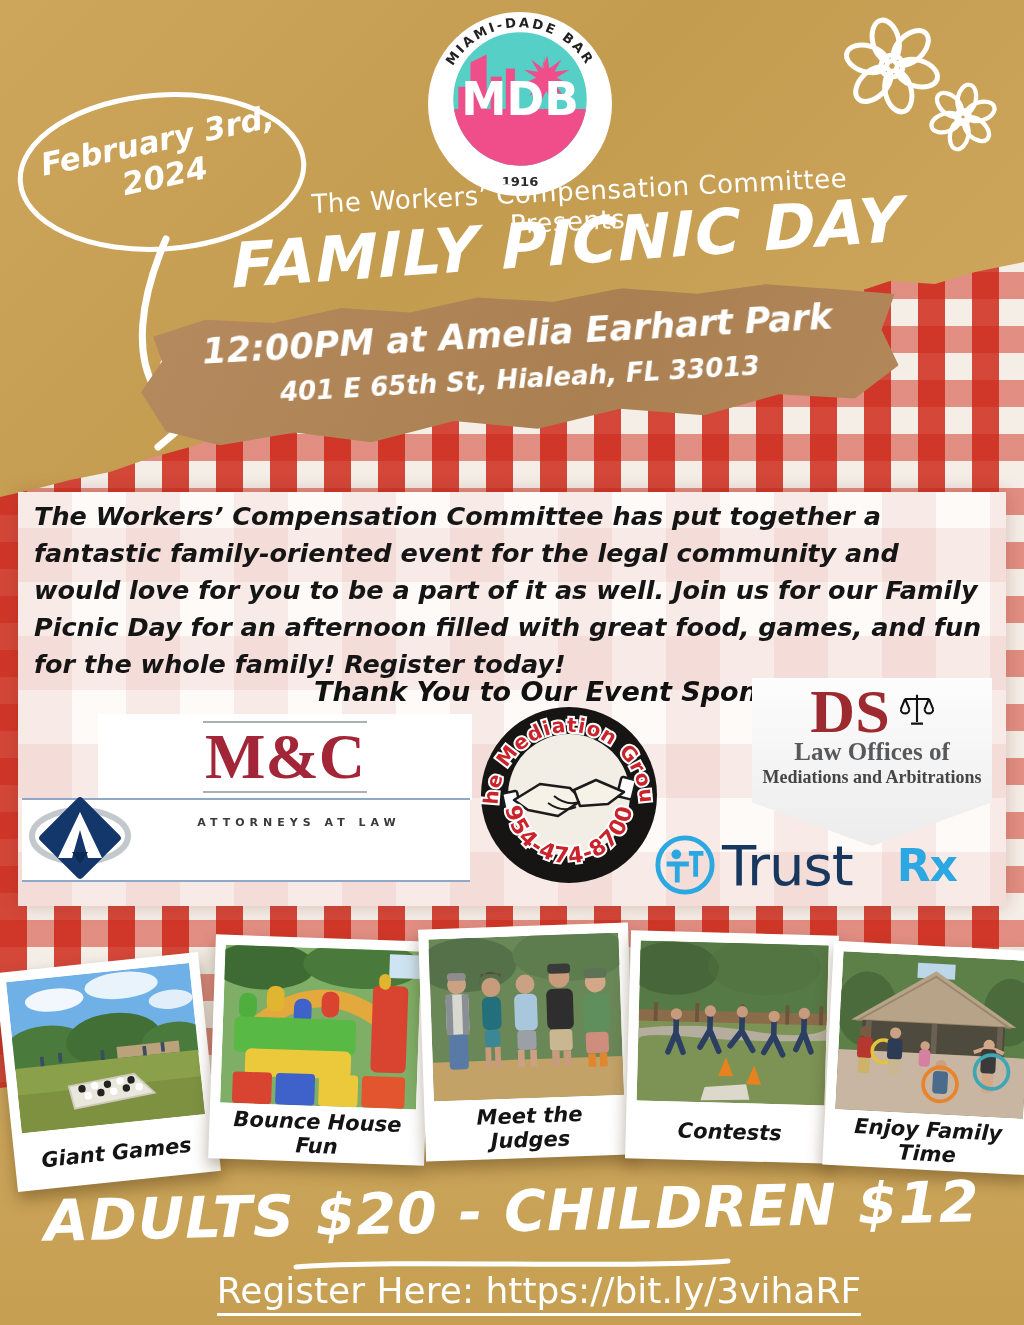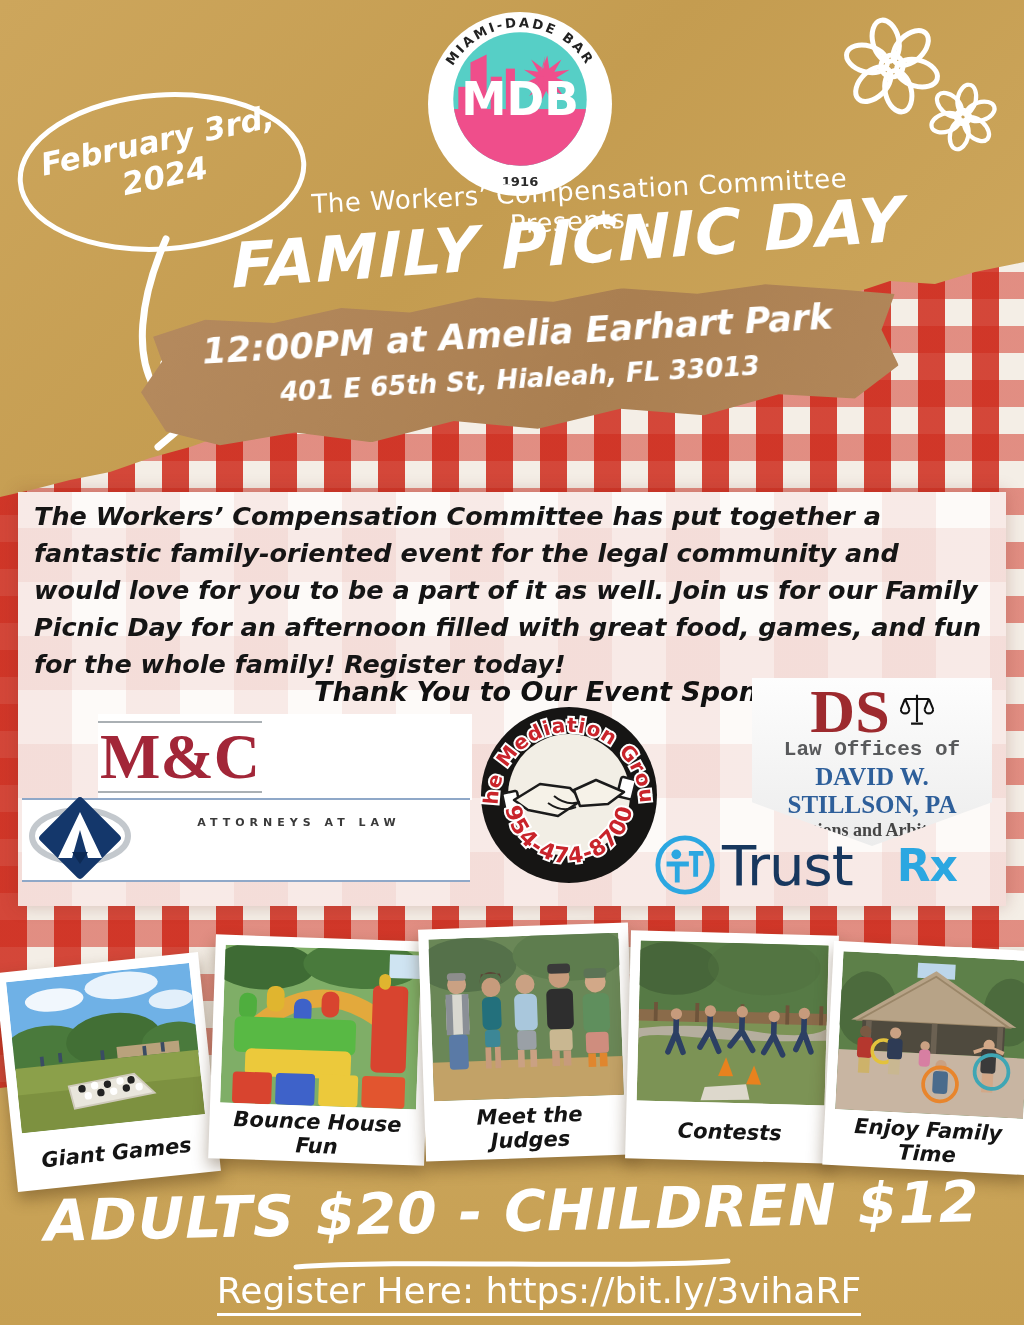--- a/index.html
+++ b/index.html
@@ -40,38 +40,38 @@
   .banner-l2{position:absolute;left:0;top:70px;width:100%;text-align:center;color:#fff;font-size:26px;}
   
   .panel{position:absolute;left:18px;top:492px;width:988px;height:414px;background:#fdfaf8;
     background-image:
       repeating-linear-gradient(90deg, rgba(228,170,162,.20) 0 54px, rgba(0,0,0,0) 54px 108px),
       repeating-linear-gradient(0deg, rgba(228,170,162,.20) 0 54px, rgba(0,0,0,0) 54px 108px);
     box-shadow:0 0 16px rgba(120,40,30,.25);}
   .para{position:absolute;left:16px;top:6px;width:958px;color:#151515;font-size:25.5px;line-height:1.45;}
   .sp-head{position:absolute;left:296px;top:184px;color:#111;font-size:27px;white-space:nowrap;}
   .sp-morales{position:absolute;left:80px;top:222px;width:374px;height:86px;background:#fff;
-    display:flex;align-items:center;justify-content:flex-start;gap:8px;}
+    display:flex;align-items:center;justify-content:center;gap:8px;}
   .mc-mono{font-family:"Liberation Serif","DejaVu Serif",serif;font-size:64px;font-weight:bold;
     color:#a22638;line-height:1;border-top:2px solid #aab0b4;border-bottom:2px solid #aab0b4;padding:2px 2px;}
   .mc-words{font-family:"Liberation Serif","DejaVu Serif",serif;color:#7c7f83;font-size:31px;
     line-height:30px;letter-spacing:1px;}
   .sp-mrv{position:absolute;left:4px;top:306px;width:448px;height:80px;background:#fff;
     border-top:2px solid #8fa8c8;border-bottom:2px solid #8fa8c8;}
   .mrv-icon{position:absolute;left:6px;top:-14px;width:104px;height:108px;}
   .mrv-text{position:absolute;left:112px;top:10px;width:330px;text-align:center;}
   .mrv-l1{font-family:"Liberation Serif","DejaVu Serif",serif;font-size:25px;font-weight:bold;color:#1c1c1e;}
   .mrv-l2{font-size:11px;letter-spacing:5px;color:#3a3a3a;font-weight:bold;margin-top:6px;}
   .sp-med{position:absolute;left:460px;top:212px;width:182px;height:182px;}
   .sp-ds{position:absolute;left:734px;top:186px;width:240px;height:168px;
     background:linear-gradient(180deg,#fdfdfd,#ececec);
     clip-path:polygon(0 0,100% 0,100% 74%,50% 100%,0 74%);text-align:center;}
   .ds-mono{display:inline-flex;align-items:flex-start;margin-top:2px;
     font-family:"Liberation Serif","DejaVu Serif",serif;font-size:62px;font-weight:bold;color:#9d2a2e;line-height:1;gap:16px;}
-  .ds-l1{font-family:Liberation Mono, monospace;font-size:21px;font-weight:bold;color:#58595b;margin-top:-4px;}
+  .ds-l1{font-family:Liberation Serif, serif;font-size:25px;font-weight:bold;color:#58595b;margin-top:-4px;}
   .ds-l2{font-family:"Liberation Serif","DejaVu Serif",serif;font-size:25px;font-weight:bold;color:#2e5f9a;margin-top:2px;}
   .ds-l3{font-family:"Liberation Serif","DejaVu Serif",serif;font-size:18px;font-weight:bold;color:#454545;margin-top:1px;}
   .sp-trust{position:absolute;left:636px;top:340px;width:356px;height:66px;display:flex;align-items:center;}
   .trust-word{font-size:56px;font-weight:normal;color:#17375e;letter-spacing:-1px;margin-left:6px;text-align:right;}
   .rx-word{font-size:44px;font-weight:bold;color:#2ba7e1;letter-spacing:-1px;margin-left:44px;}
   
   .polaroid{position:absolute;background:#fff;padding:10px 10px 0 10px;
     box-shadow:0 8px 16px rgba(70,45,15,.4);}
   .polaroid .ph{display:block;width:100%;}
   .polaroid .cap{display:flex;align-items:center;justify-content:center;text-align:center;
@@ -216,21 +216,20 @@
           <g stroke="#111" stroke-width="2.5" fill="none">
             <path d="M20,4 V36"></path>
               <path d="M6,9 H34"></path>
             <path d="M6,9 L1,21 M6,9 L11,21 M1,21 A5,5 0 0 0 11,21"></path>
             <path d="M34,9 L29,21 M34,9 L39,21 M29,21 A5,5 0 0 0 39,21"></path>
             <path d="M13,38 H27"></path>
           </g>
         </svg>
       </div>
       <div class="ds-l1">Law Offices of</div>
-      <div class="ds-l2">DAVID W. STILLSON, PA</div>
       <div class="ds-l3">Mediations and Arbitrations</div>
     </div>
 
     <div class="sp-trust">
       <svg width="62" height="62" viewBox="0 0 64 64">
         <circle cx="32" cy="32" r="28" stroke="#2ba7e1" stroke-width="5" fill="none"></circle>
         <circle cx="23" cy="21" r="5" fill="#2ba7e1"></circle>
         <path d="M13,31 H36 M24,31 V50" stroke="#2ba7e1" stroke-width="5" fill="none"></path>
         <path d="M36,20 H51 M43,20 V44" stroke="#2ba7e1" stroke-width="5" fill="none"></path>
       </svg>

